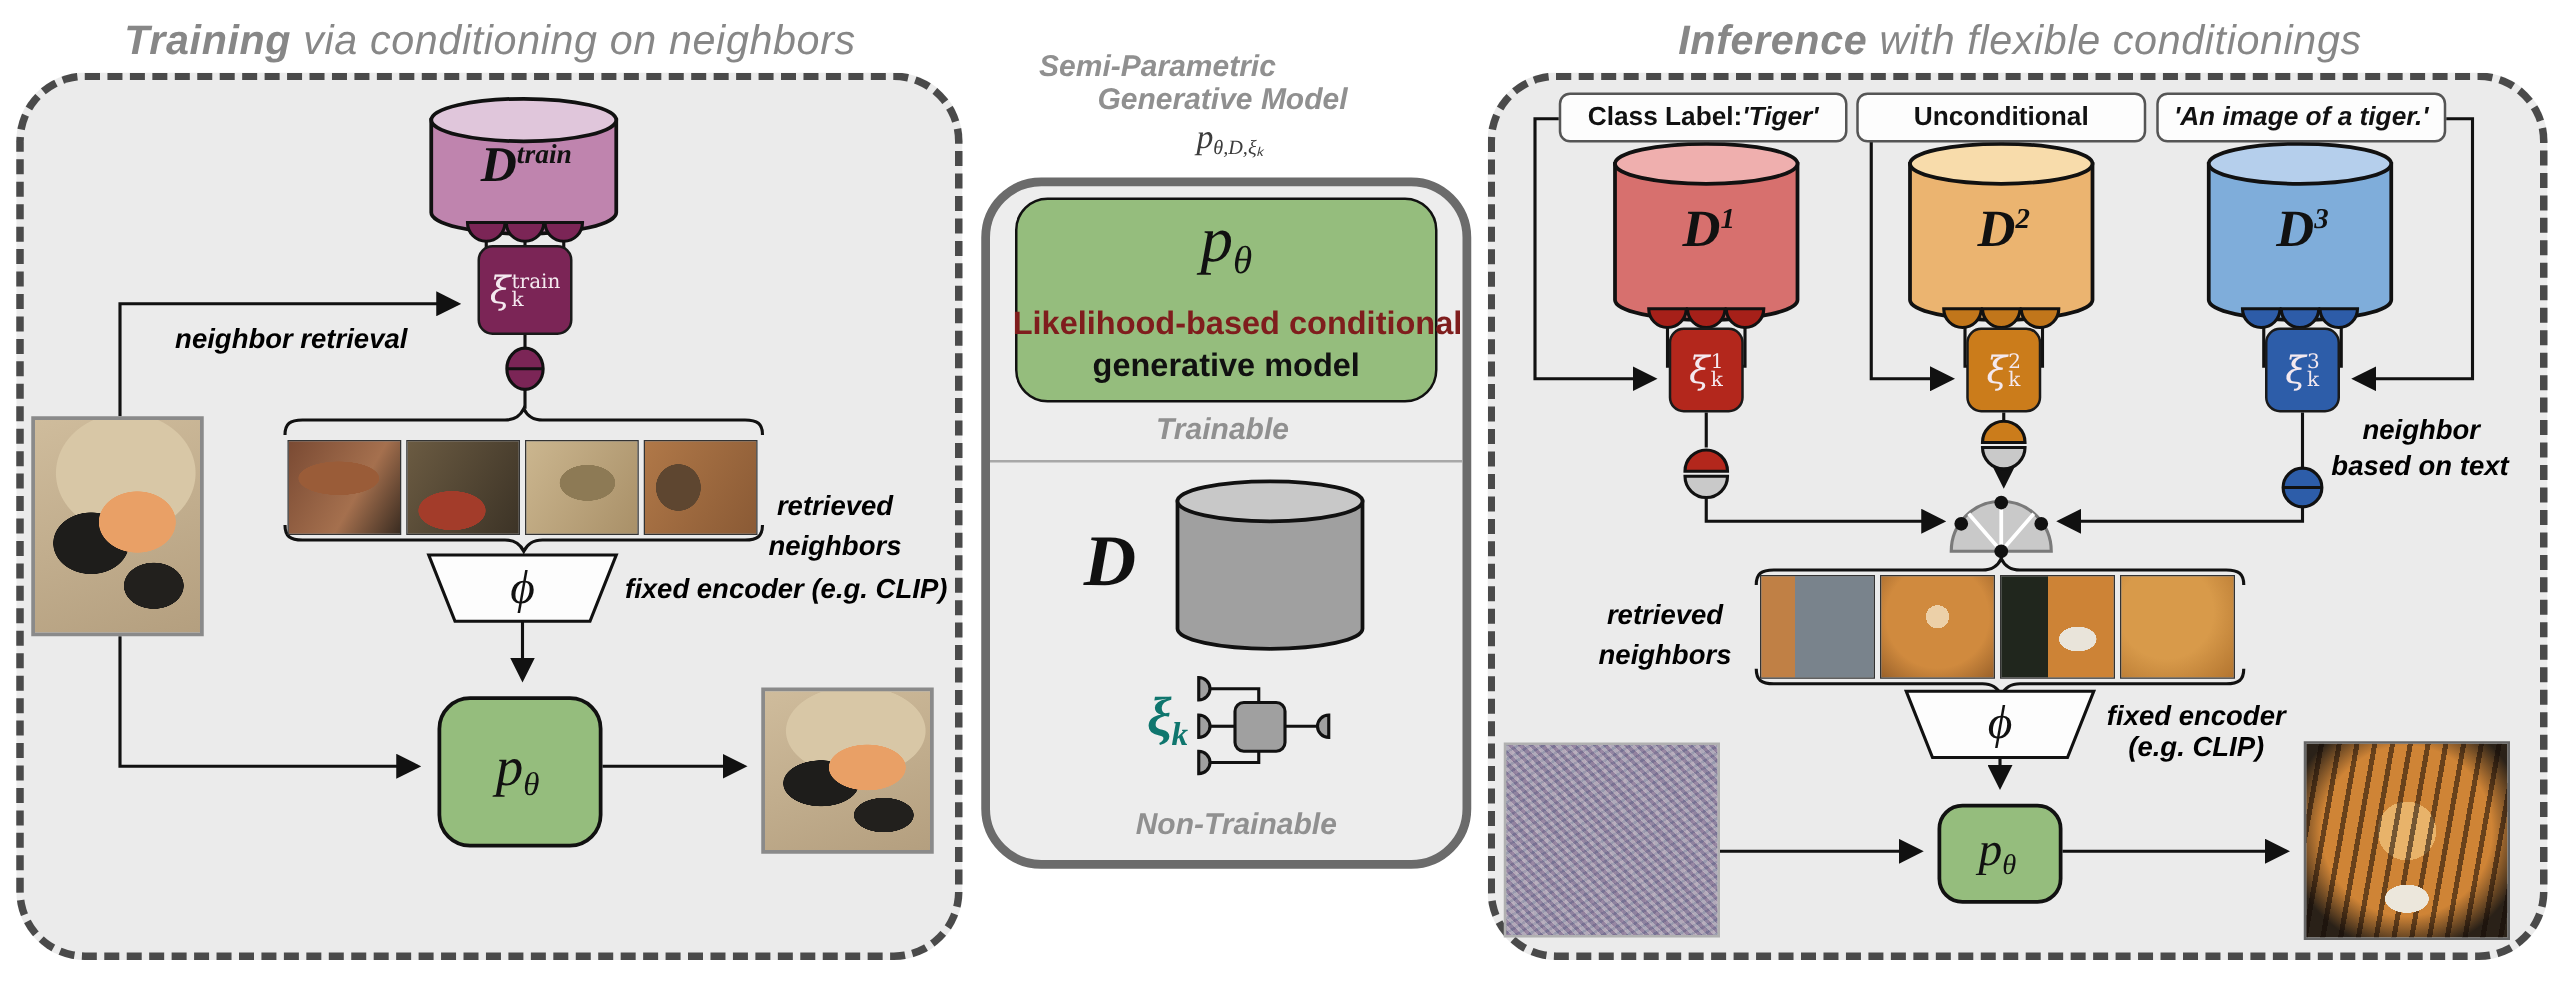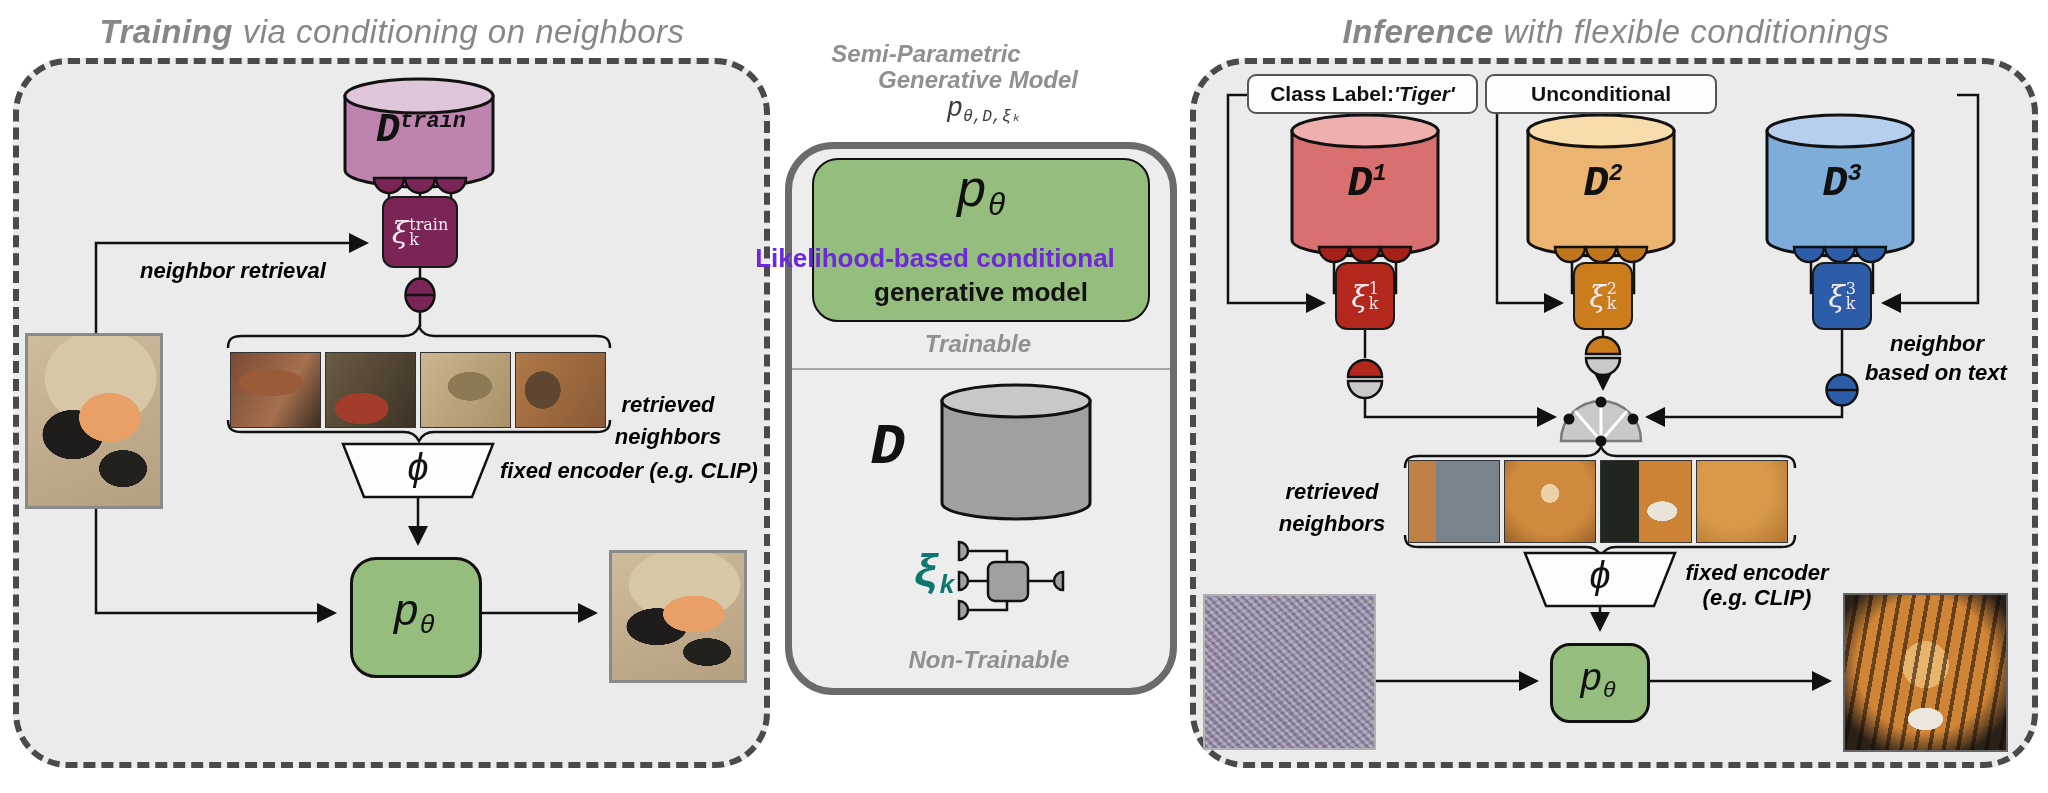--- a/index.html
+++ b/index.html
@@ -12,21 +12,21 @@
            border:7px solid #6b6b6b;border-radius:48px;background:#ededed;}
   #mid-divider{position:absolute;left:792px;top:368px;width:378px;height:2px;background:#a8a8a8;}
   svg.overlay{position:absolute;left:0;top:0;pointer-events:none;}
   .lbl{position:absolute;white-space:nowrap;transform:translateX(-50%);}
   .lbl-left{position:absolute;white-space:nowrap;}
   .panel-title{font-size:33px;font-style:italic;color:#878787;letter-spacing:.5px;}
   .panel-title .tb{font-weight:700;}
   .ann{font-style:italic;font-weight:700;font-size:22px;color:#000000;}
   .cap{font-style:italic;font-weight:700;font-size:24px;color:#8f8f8f;}
   .mid-title{font-style:italic;font-weight:700;font-size:24px;color:#909090;}
-  .serif{font-family:Liberation Mono, monospace;font-style:italic;}
+  .serif{font-family:Liberation Serif, serif;font-style:italic;}
   .cond-box{position:absolute;box-sizing:border-box;height:40px;background:#fdfdfd;border:2.5px solid #555;
             border-radius:9px;display:flex;align-items:center;justify-content:center;
             font-size:21px;font-weight:700;color:#111;}
   .cond-box .emph{font-style:italic;}
   .xibox{position:absolute;box-sizing:border-box;border:2.5px solid #1a1a1a;border-radius:12px;
          display:flex;align-items:center;justify-content:center;color:#f4e9ef;}
   .xibox .base{font-family:"DejaVu Serif",serif;font-style:italic;font-size:30px;}
   .stack{display:inline-flex;flex-direction:column;line-height:.95;font-size:16px;
          font-family:"DejaVu Serif",serif;vertical-align:-0.30em;margin-left:1px;}
   .greenbox{position:absolute;box-sizing:border-box;background:#95bd7d;border:3px solid #111;border-radius:26px;}
@@ -243,41 +243,45 @@
   <div class="lbl mid-title" style="left:926px;top:40px;">Semi-Parametric</div>
   <div class="lbl mid-title" style="left:978px;top:66px;">Generative Model</div>
   <div class="lbl serif" style="left:984px;top:94px;font-size:27px;color:#3c3c3c;">
     <span>p</span><span class="sub">θ,D,ξₖ</span>
   </div>
 
   <div class="greenbox" style="left:812px;top:158px;width:338px;height:164px;border-width:2.5px;"></div>
   <div class="lbl serif" style="left:981px;top:163px;font-size:52px;color:#111;">
     <span>p</span><span class="sub">θ</span>
   </div>
-  <div class="lbl" style="left:935px;top:243px;font-size:26px;font-weight:700;color:#6d28d9;">Likelihood-based conditional</div>
+  <div class="lbl" style="left:990px;top:243px;font-size:26px;font-weight:700;color:#7f1d1d;">Likelihood-based conditional</div>
   <div class="lbl" style="left:981px;top:277px;font-size:26px;font-weight:700;color:#111;">generative model</div>
   <div class="lbl mid-title" style="left:978px;top:330px;">Trainable</div>
 
   <div class="lbl serif" style="left:888px;top:415px;font-size:58px;font-weight:700;color:#111;">D</div>
   <div class="lbl serif" style="left:934px;top:548px;font-size:44px;font-weight:700;color:#0f766e;">
     <span>ξ</span><span class="sub">k</span>
   </div>
   <div class="lbl mid-title" style="left:989px;top:646px;">Non-Trainable</div>
 
   <div class="lbl panel-title" style="left:1616px;top:13px;">
     <span class="tb">Inference</span><span> with flexible conditionings</span>
   </div>
 
   <div class="cond-box" style="left:1485px;top:74px;width:232px;">
     <span>Unconditional</span>
       <span class="emph"></span>
   </div>
   <div class="cond-box" style="left:1247px;top:74px;width:231px;">
     <span>Class Label: </span>
       <span class="emph">'Tiger'</span>
+  </div>
+  <div class="cond-box" style="left:1725px;top:74px;width:232px;">
+    <span></span>
+      <span class="emph">'An image of a tiger.'</span>
   </div>
 
   <div class="lbl serif" style="left:1367px;top:160px;font-size:42px;font-weight:700;color:#111;">
     <span>D</span><span class="sup">1</span>
   </div>
   <div class="lbl serif" style="left:1603px;top:160px;font-size:42px;font-weight:700;color:#111;">
     <span>D</span><span class="sup">2</span>
   </div>
   <div class="lbl serif" style="left:1842px;top:160px;font-size:42px;font-weight:700;color:#111;">
     <span>D</span><span class="sup">3</span>

